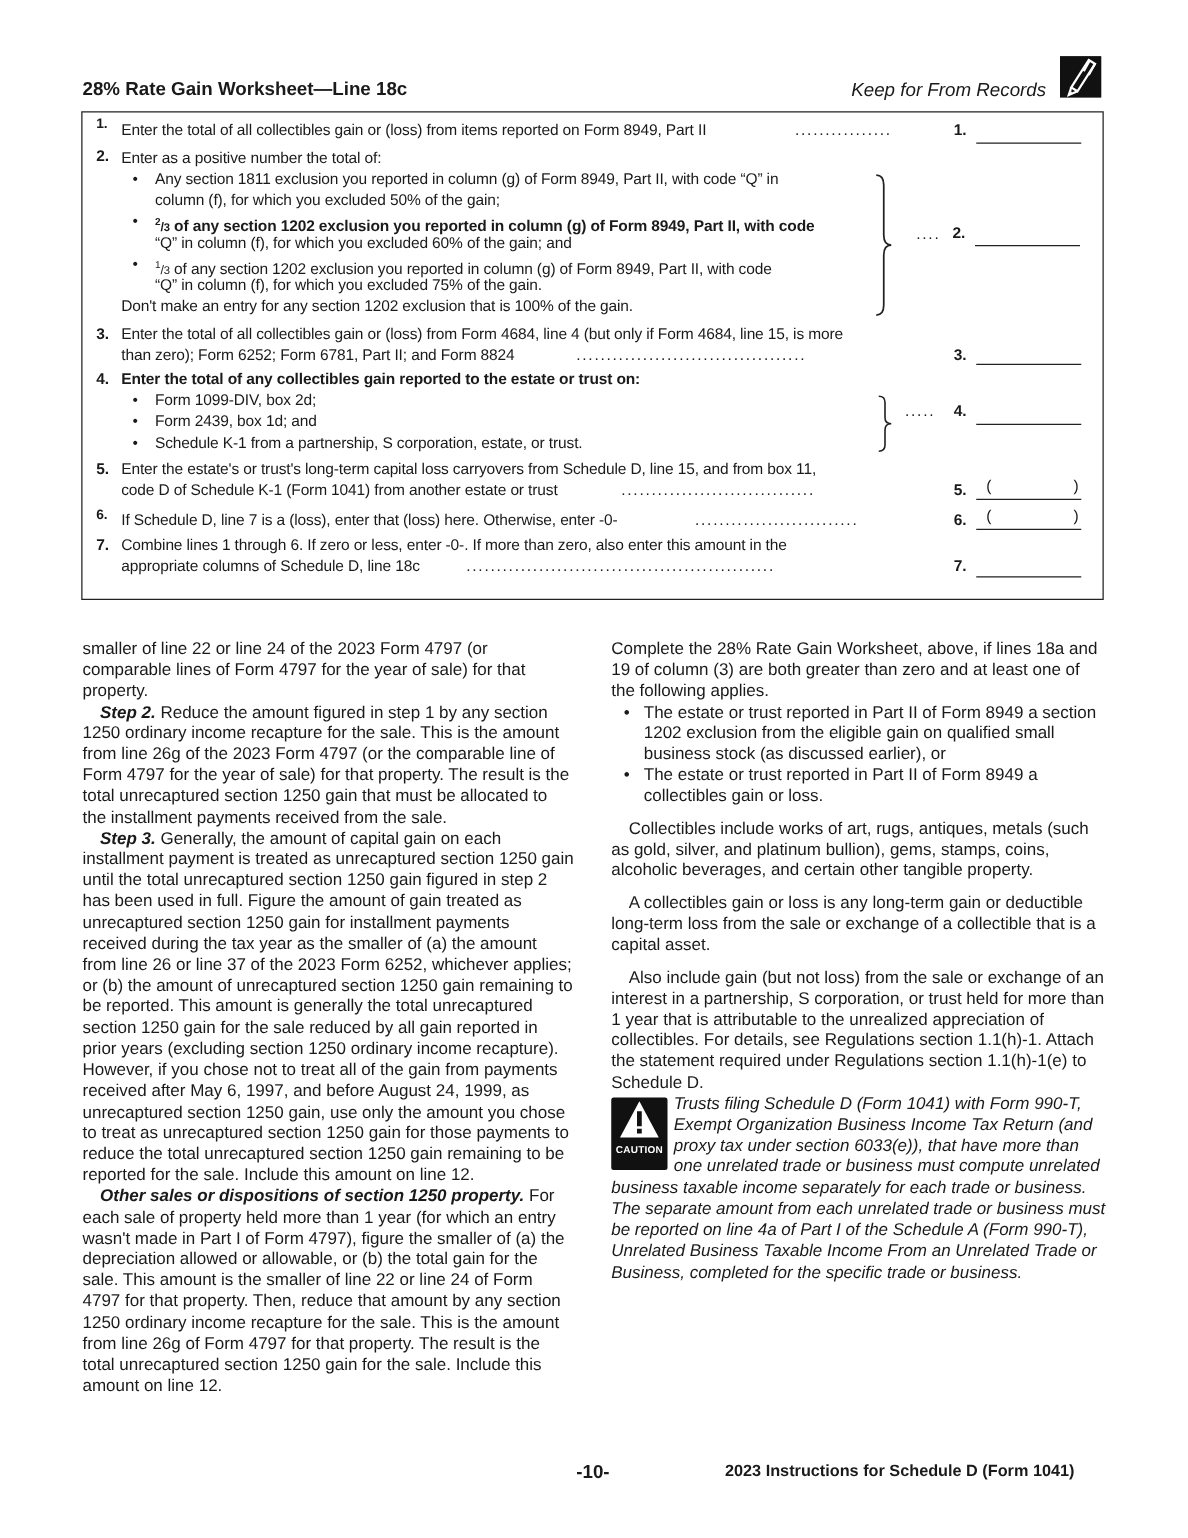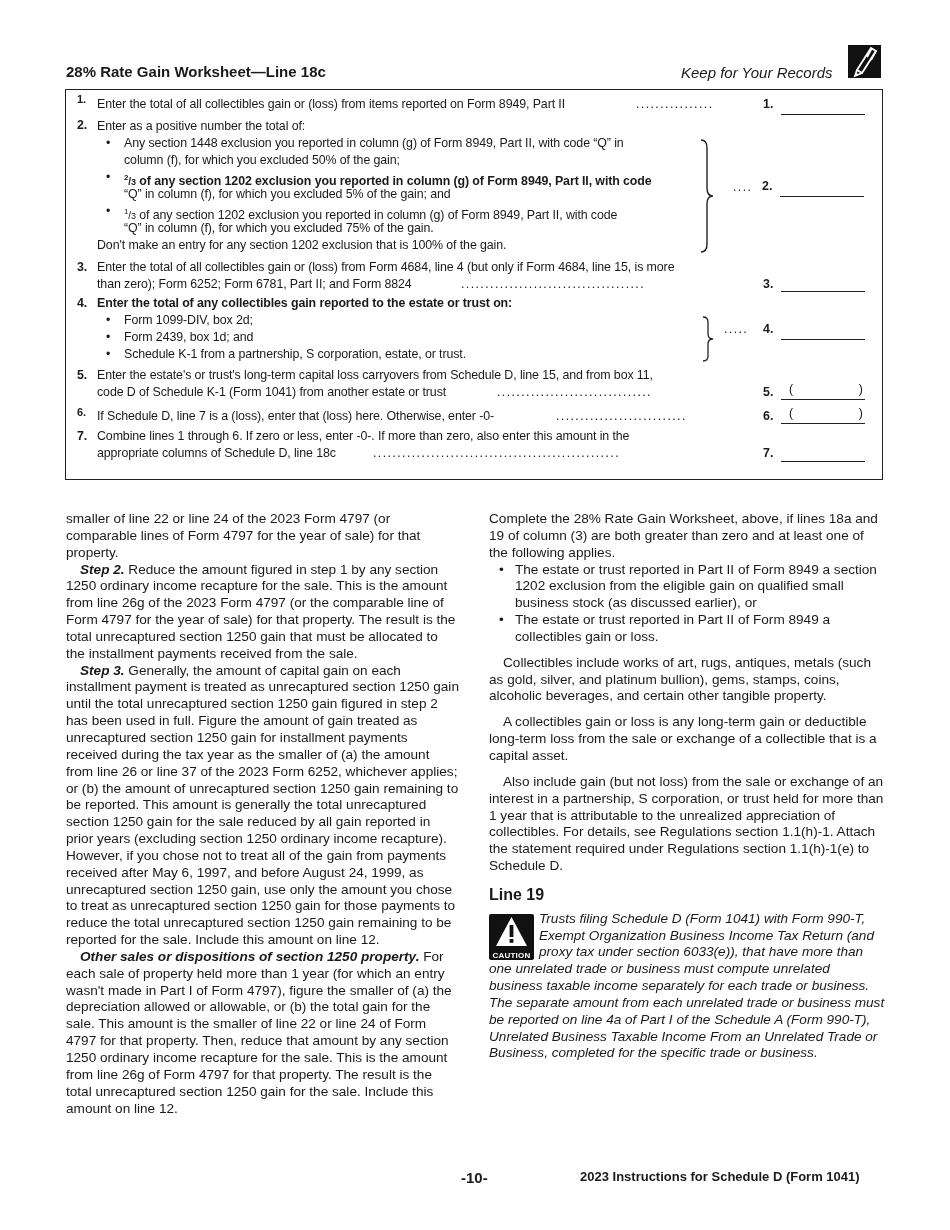--- a/index.html
+++ b/index.html
@@ -39,21 +39,21 @@
   .ul li::before { content: "•"; position: absolute; left: 10px; top: 0; }
   .caution-text { font-style: italic; }
 
   .footer-page { left: 461px; top: 1169px; font-size: 15px; font-weight: bold; }
   .footer-title { left: 580px; top: 1169px; font-size: 13px; font-weight: bold; }
 </style>
 </head>
 <body>
 
 <div class="abs ws-title">28% Rate Gain Worksheet—Line 18c</div>
-<div class="abs keep">Keep for Your Records</div>
+<div class="abs keep">Keep for From Records</div>
 <div class="abs pencil">
   <svg width="33" height="33" viewBox="0 0 33 33">
     <rect width="33" height="33" fill="#111"></rect>
     <g stroke="#fff" stroke-width="1.8" fill="none">
       <path d="M23 3 L28 6 L14 28 L9 25 Z" fill="#111"></path>
       <path d="M9 25 L7 31 L14 28"></path>
       <path d="M24 3 L19 12"></path>
       <path d="M28 6 L23 15"></path>
     </g>
     <path d="M7 31 L9 28 L10 30 Z" fill="#fff"></path>
@@ -72,28 +72,28 @@
   <div class="entry" style="left:781px; top:99px;"></div>
 </div>
 
 <div>
   <div class="wsline" style="left:77px; top:117px;">
       <span class="num" style="left:0; top:0;">2.</span>
     </div>
   <div class="wsline" style="left:97px; top:118px;">Enter as a positive number the total of:</div>
 
   <div class="wsline bullet" style="left:106px; top:135px;">•</div>
-  <div class="wsline" style="left:124px; top:135px;">Any section 1448 exclusion you reported in column (g) of Form 8949, Part II, with code “Q” in</div>
+  <div class="wsline" style="left:124px; top:135px;">Any section 1811 exclusion you reported in column (g) of Form 8949, Part II, with code “Q” in</div>
   <div class="wsline" style="left:124px; top:152px;">column (f), for which you excluded 50% of the gain;</div>
 
   <div class="wsline bullet" style="left:106px; top:169px;">•</div>
   <div class="wsline" style="left:124px; top:169px;font-weight:bold;">
     <sup style="font-size:8px;">2</sup><span style="font-size:10px;">/</span><span style="font-size:9px;">3</span><span> of any section 1202 exclusion you reported in column (g) of Form 8949, Part II, with code</span>
   </div>
-  <div class="wsline" style="left:124px; top:186px;">“Q” in column (f), for which you excluded 5% of the gain; and</div>
+  <div class="wsline" style="left:124px; top:186px;">“Q” in column (f), for which you excluded 60% of the gain; and</div>
 
   <div class="wsline bullet" style="left:106px; top:203px;">•</div>
   <div class="wsline" style="left:124px; top:203px;">
     <sup style="font-size:8px;">1</sup><span style="font-size:10px;">/</span><span style="font-size:9px;">3</span><span> of any section 1202 exclusion you reported in column (g) of Form 8949, Part II, with code</span>
   </div>
   <div class="wsline" style="left:124px; top:220px;">“Q” in column (f), for which you excluded 75% of the gain.</div>
 
   <div class="wsline" style="left:97px; top:237px;">Don't make an entry for any section 1202 exclusion that is 100% of the gain.</div>
 
   <svg class="brace" style="left:698px; top:138px;" width="18" height="116" viewBox="0 0 18 116">
@@ -182,23 +182,22 @@
 
 <div class="col" style="left:489px; top:511px; width:396px;">
   <p>Complete the 28% Rate Gain Worksheet, above, if lines 18a and 19 of column (3) are both greater than zero and at least one of the following applies.</p>
   <ul class="ul">
     <li>The estate or trust reported in Part II of Form 8949 a section 1202 exclusion from the eligible gain on qualified small business stock (as discussed earlier), or</li>
     <li>The estate or trust reported in Part II of Form 8949 a collectibles gain or loss.</li>
   </ul>
   <p class="indent sp">Collectibles include works of art, rugs, antiques, metals (such as gold, silver, and platinum bullion), gems, stamps, coins, alcoholic beverages, and certain other tangible property.</p>
   <p class="indent sp">A collectibles gain or loss is any long-term gain or deductible long-term loss from the sale or exchange of a collectible that is a capital asset.</p>
   <p class="indent sp">Also include gain (but not loss) from the sale or exchange of an interest in a partnership, S corporation, or trust held for more than 1 year that is attributable to the unrealized appreciation of collectibles. For details, see Regulations section 1.1(h)-1. Attach the statement required under Regulations section 1.1(h)-1(e) to Schedule D.</p>
-  <div class="h2" style="margin-top:12px; margin-bottom:7px;">Line 19</div>
   <div>
-    <div style="float:left; width:45px; height:46px; background:#111; margin:3px 5px 0 0; position:relative; border-radius:2px;">
+    <div style="float:left; width:45px; height:58px; background:#111; margin:3px 5px 0 0; position:relative; border-radius:2px;">
       <svg width="45" height="36" viewBox="0 0 45 36" style="position:absolute; left:0; top:0;">
         <path d="M22.5 3 L38 32 L7 32 Z" fill="#fff"></path>
         <rect x="20.6" y="11" width="3.8" height="12" fill="#111"></rect>
         <rect x="20.6" y="25" width="3.8" height="3.8" fill="#111"></rect>
       </svg>
       <div style="position:absolute; left:0; top:34px; width:45px; text-align:center; color:#fff; font-size:8px; font-weight:bold; letter-spacing:0.2px;">CAUTION</div>
     </div>
     <p class="caution-text">Trusts filing Schedule D (Form 1041) with Form 990-T, Exempt Organization Business Income Tax Return (and proxy tax under section 6033(e)), that have more than one unrelated trade or business must compute unrelated business taxable income separately for each trade or business. The separate amount from each unrelated trade or business must be reported on line 4a of Part I of the Schedule A (Form 990-T), Unrelated Business Taxable Income From an Unrelated Trade or Business, completed for the specific trade or business.</p>
   </div>
 </div>

